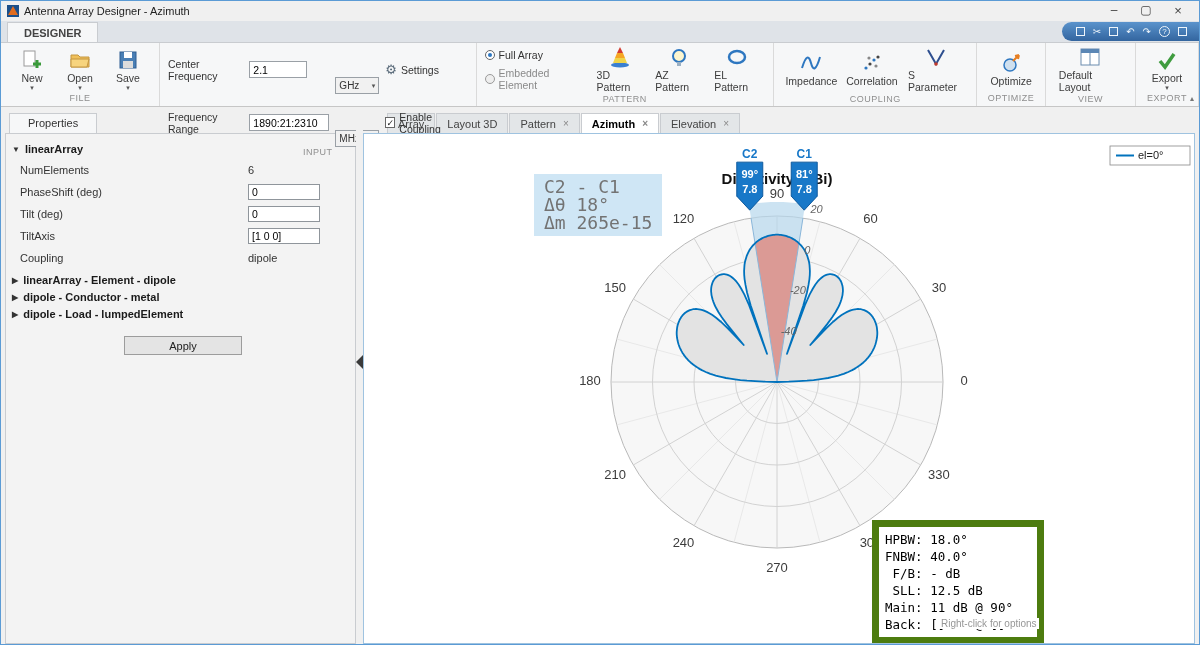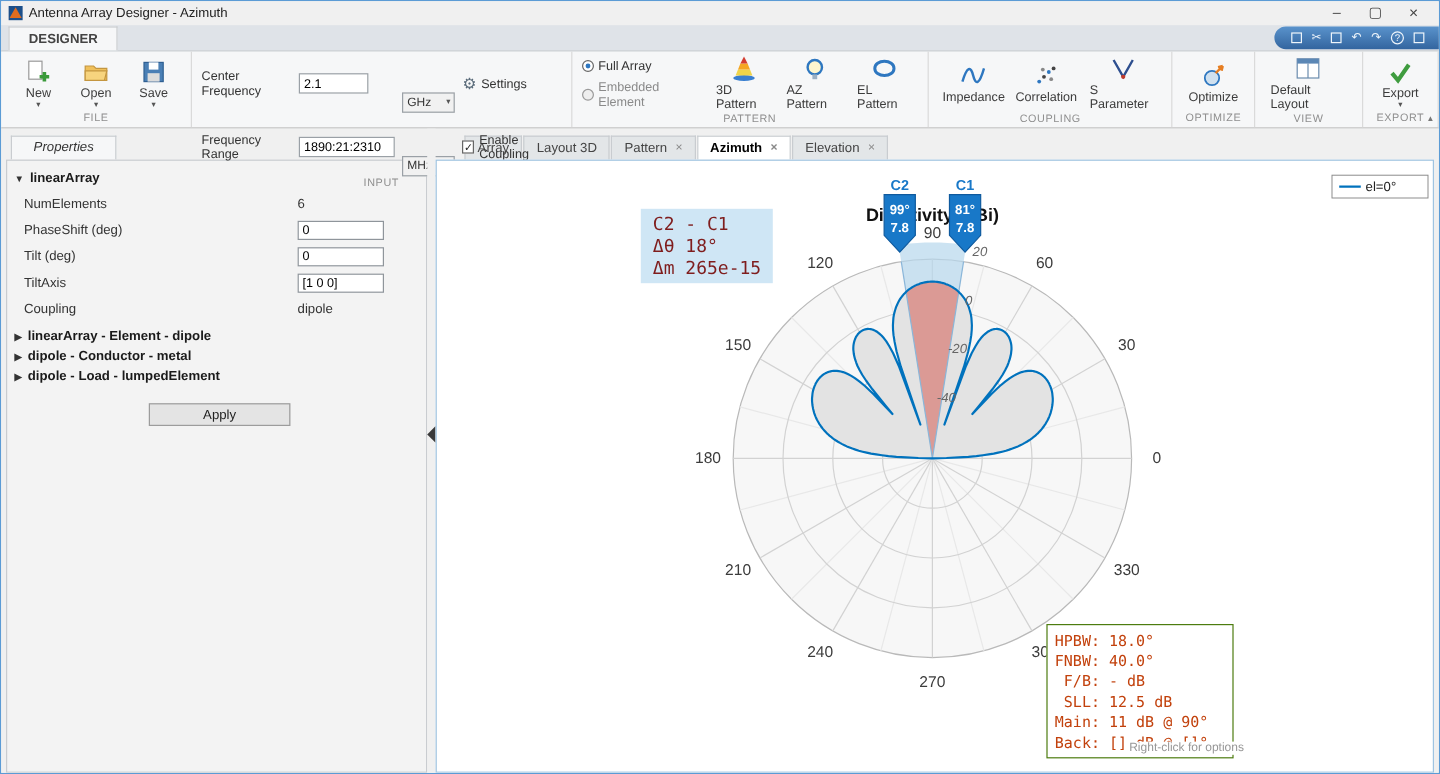--- a/index.html
+++ b/index.html
@@ -41,43 +41,43 @@
   .radio.on::after { content:""; position:absolute; inset:2px; background:#2e77c0; border-radius:50%; }
   .radio.off { border-color:#9a9a9a; background:#eee; }
   .radio-col { display:flex; flex-direction:column; gap:6px; margin-right:6px; font-size:10.5px; color:#333; }
   .radio-row { display:flex; align-items:center; gap:4px; }
   .radio-row.dim span.rlabel-txt { color:#8a8a8a; }
   .ribbon-collapse { position:absolute; right:5px; bottom:3px; font-size:8px; color:#777; }
 
   
   .main { flex:1; display:flex; background:#f0f0f0; overflow:hidden; }
   .left-panel { width:358px; display:flex; flex-direction:column; padding:6px 0 0 4px; }
-  .panel-tabbar { height:20px; display:flex; padding-left:4px;font-style:italic; }
+  .panel-tabbar { height:20px; display:flex; padding-left:4px; }
   .panel-tab { background:#f6f7f8; border:1px solid #c9ccd0; border-bottom:none; padding:3px 18px; font-size:11px; color:#333; }
   .panel-body { flex:1; background:#f3f3f3; border:1px solid #c9ccd0; padding:4px 6px; overflow:hidden; }
   .psection { font-weight:bold; font-size:11px; margin:5px 0 4px; color:#1a1a1a; display:flex; align-items:center; gap:5px; }
   .tri { font-size:8px; color:#333; }
   .prow { display:flex; align-items:center; height:22px; padding-left:8px; }
   .plabel { width:228px; color:#333; }
   .pinput { width:72px; height:16px; border:1px solid #8f959b; font-size:10.5px; padding:0 3px; font-family:inherit; background:#fff; }
   .pvalue { color:#333; }
   .apply-btn { margin:12px 0 0 112px; width:118px; height:19px; background:#e4e4e4; border:1px solid #9c9c9c; font-size:11px; color:#222; font-family:inherit; }
 
   .splitter { width:7px; position:relative; background:#f0f0f0; }
   .splitter-handle { position:absolute; top:248px; left:0; width:0; height:0; border-top:7px solid transparent; border-bottom:7px solid transparent; border-right:7px solid #3a3a3a; }
 
   .right-panel { flex:1; display:flex; flex-direction:column; padding:6px 4px 0 0; }
   .doc-tabbar { height:20px; display:flex; gap:1px; padding-left:24px; }
   .dtab { background:#e3e6e8; border:1px solid #c9ccd0; border-bottom:none; padding:3px 10px; font-size:11px; color:#444; display:flex; gap:7px; align-items:center; }
   .dtab.active { background:#fff; font-weight:bold; color:#000; }
   .close-x { color:#888; font-size:10px; }
   .plot-area { flex:1; background:#fff; border:1px solid #9fc3e0; position:relative; overflow:hidden; }
 
-  .cursor-info { position:absolute; left:170px; top:40px; background:#cfe6f5; color:#7f1d1d; font-family:"DejaVu Sans Mono",monospace; font-size:15px; line-height:18px; padding:4px 10px; }
-  .stats-box { position:absolute; left:508px; top:386px; width:156px; background:#fff; border:1px solid #4d7c0f; color:#c2410c; font-family:"DejaVu Sans Mono",monospace; font-size:12.5px; line-height:17px; padding:4px 6px; }
+  .cursor-info { position:absolute; left:170px; top:40px; background:#cfe6f5; color:#737373; font-family:"DejaVu Sans Mono",monospace; font-size:18px; line-height:18px; padding:4px 10px; }
+  .stats-box { position:absolute; left:508px; top:386px; width:172px; background:#fff; border:7px solid #4d7c0f; color:#000000; font-family:"DejaVu Sans Mono",monospace; font-size:12.5px; line-height:17px; padding:4px 6px; }
   .stats-line, .cursor-line { white-space:pre; }
   .plot-hint { position:absolute; left:575px; top:484px; font-size:10px; color:#979797; background:#fff; padding:0 2px; }
 
   .statusbar { height:17px; background:#f0f0f0; border-top:1px solid #d0d0d0; font-size:11px; color:#222; padding:2px 6px; flex:0 0 auto; }
 </style>
 </head>
 <body>
 
 <div class="window">
 

